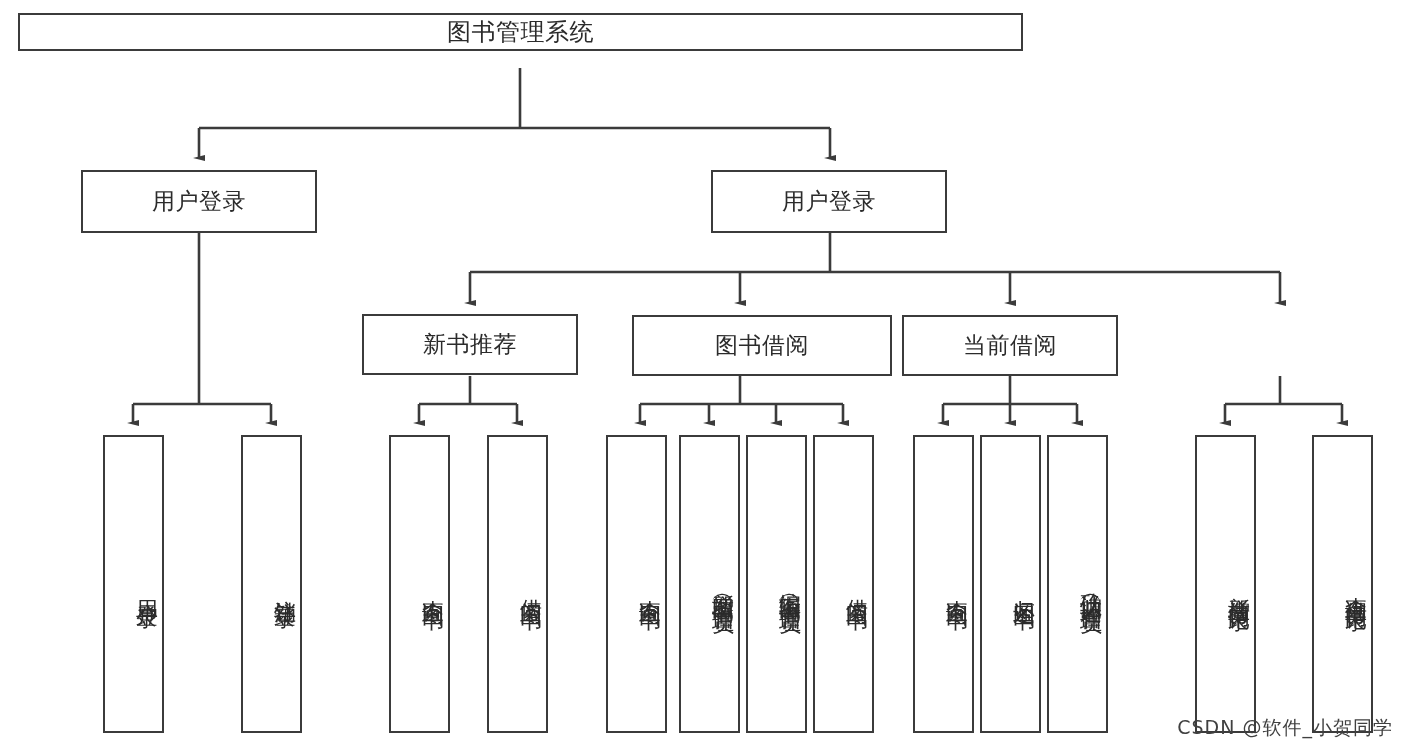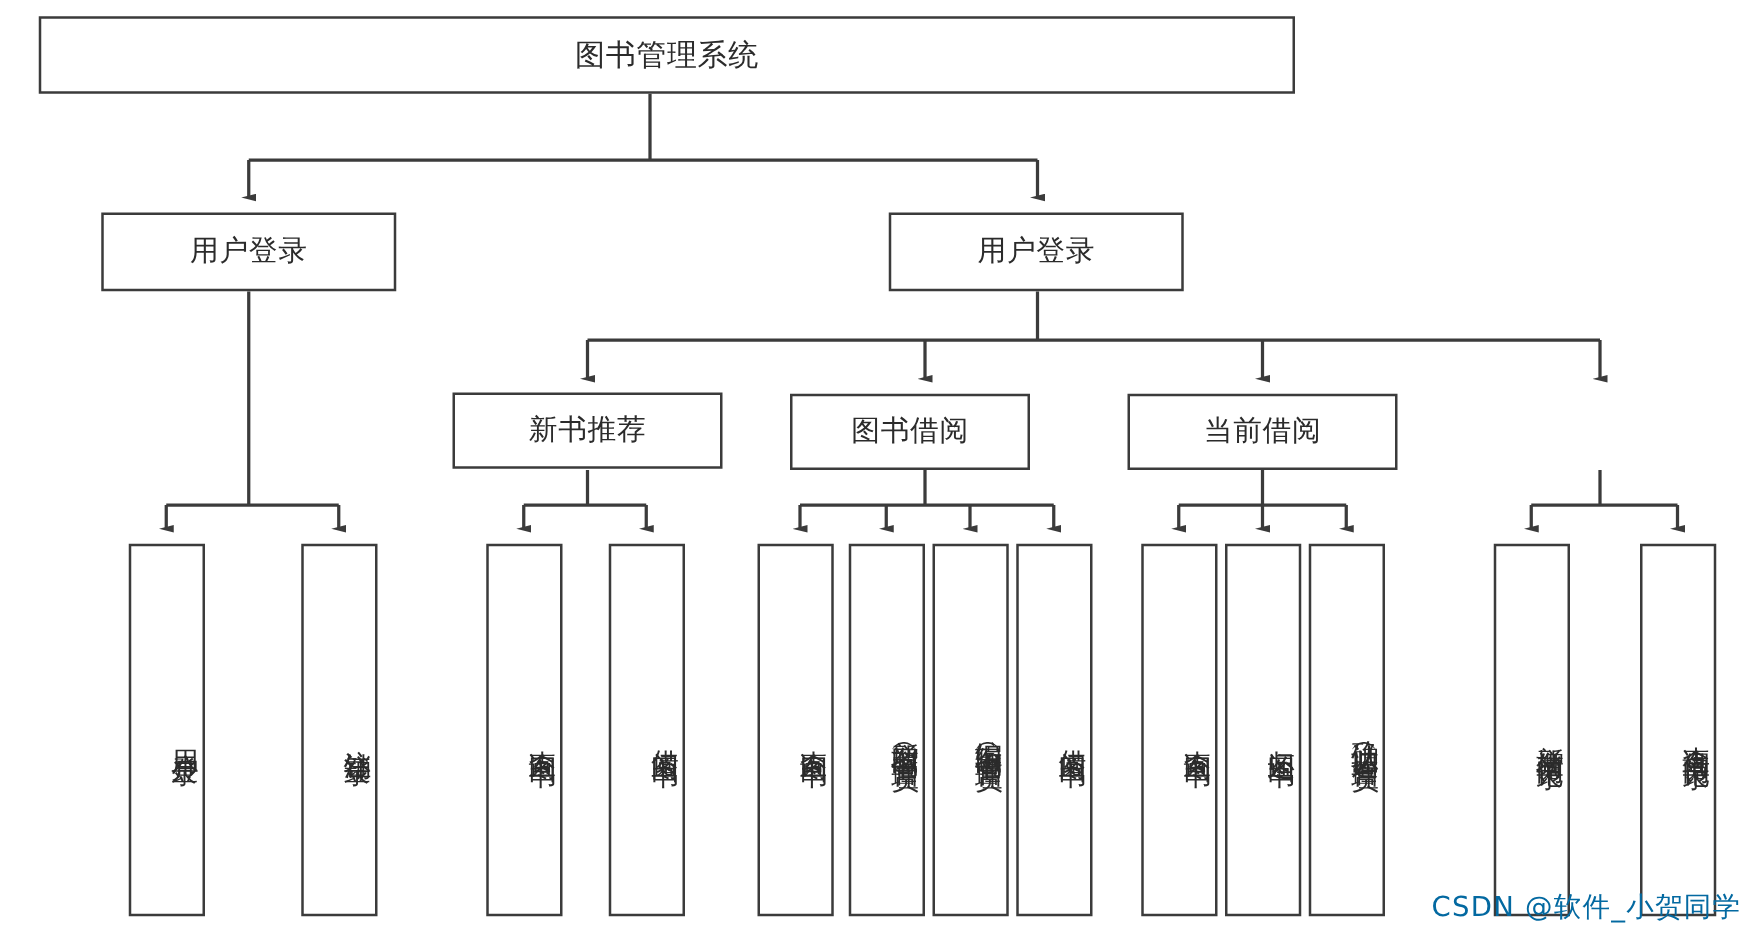--- a/index.html
+++ b/index.html
@@ -49,22 +49,22 @@
     text-orientation: upright;
     letter-spacing: 3px;
     padding-top: 8px;
     align-items: flex-start;
     justify-content: center;
   }
   .watermark {
     position: absolute;
     right: 12px;
     bottom: 6px;
-    font-size: 22px;
-    color: #0369a1;
+    font-size: 19px;
+    color: #404040;
     letter-spacing: 1px;
     white-space: nowrap;
   }
 </style>
 </head>
 <body>
 
 <div id="canvas">
 
   <svg id="edges" viewBox="0 0 1405 747">
@@ -110,29 +110,29 @@
       <path d="M1010,404 L1010,423" marker-end="url(#arrow)"></path>
       <path d="M1077,404 L1077,423" marker-end="url(#arrow)"></path>
 
       <path d="M1280,376 L1280,404"></path>
       <path d="M1225,404 L1342,404"></path>
       <path d="M1225,404 L1225,423" marker-end="url(#arrow)"></path>
       <path d="M1342,404 L1342,423" marker-end="url(#arrow)"></path>
     </g>
   </svg>
 
-  <div class="node root horiz" style="left:31px; top:13px; width:1005px; height:62px;">图书管理系统</div>
+  <div class="node root horiz" style="left:18px; top:13px; width:1005px; height:38px;">图书管理系统</div>
 
   <div class="node horiz" style="left:81px; top:170px; width:236px; height:63px;">用户登录</div>
 
   <div class="node horiz" style="left:711px; top:170px; width:236px; height:63px;">用户登录</div>
 
   <div class="node horiz" style="left:362px; top:314px; width:216px; height:61px;">新书推荐</div>
 
-  <div class="node horiz" style="left:632px; top:315px; width:192px; height:61px;">图书借阅</div>
+  <div class="node horiz" style="left:632px; top:315px; width:260px; height:61px;font-family:Liberation Serif, serif;">图书借阅</div>
 
   <div class="node horiz" style="left:902px; top:315px; width:216px; height:61px;">当前借阅</div>
 
 
   <div class="node leaf" style="left:103px; top:435px; width:61px; height:298px;">用户登录</div>
 
   <div class="node leaf" style="left:241px; top:435px; width:61px; height:298px;">注销登录</div>
 
   <div class="node leaf" style="left:389px; top:435px; width:61px; height:298px;">查询图书</div>
 

